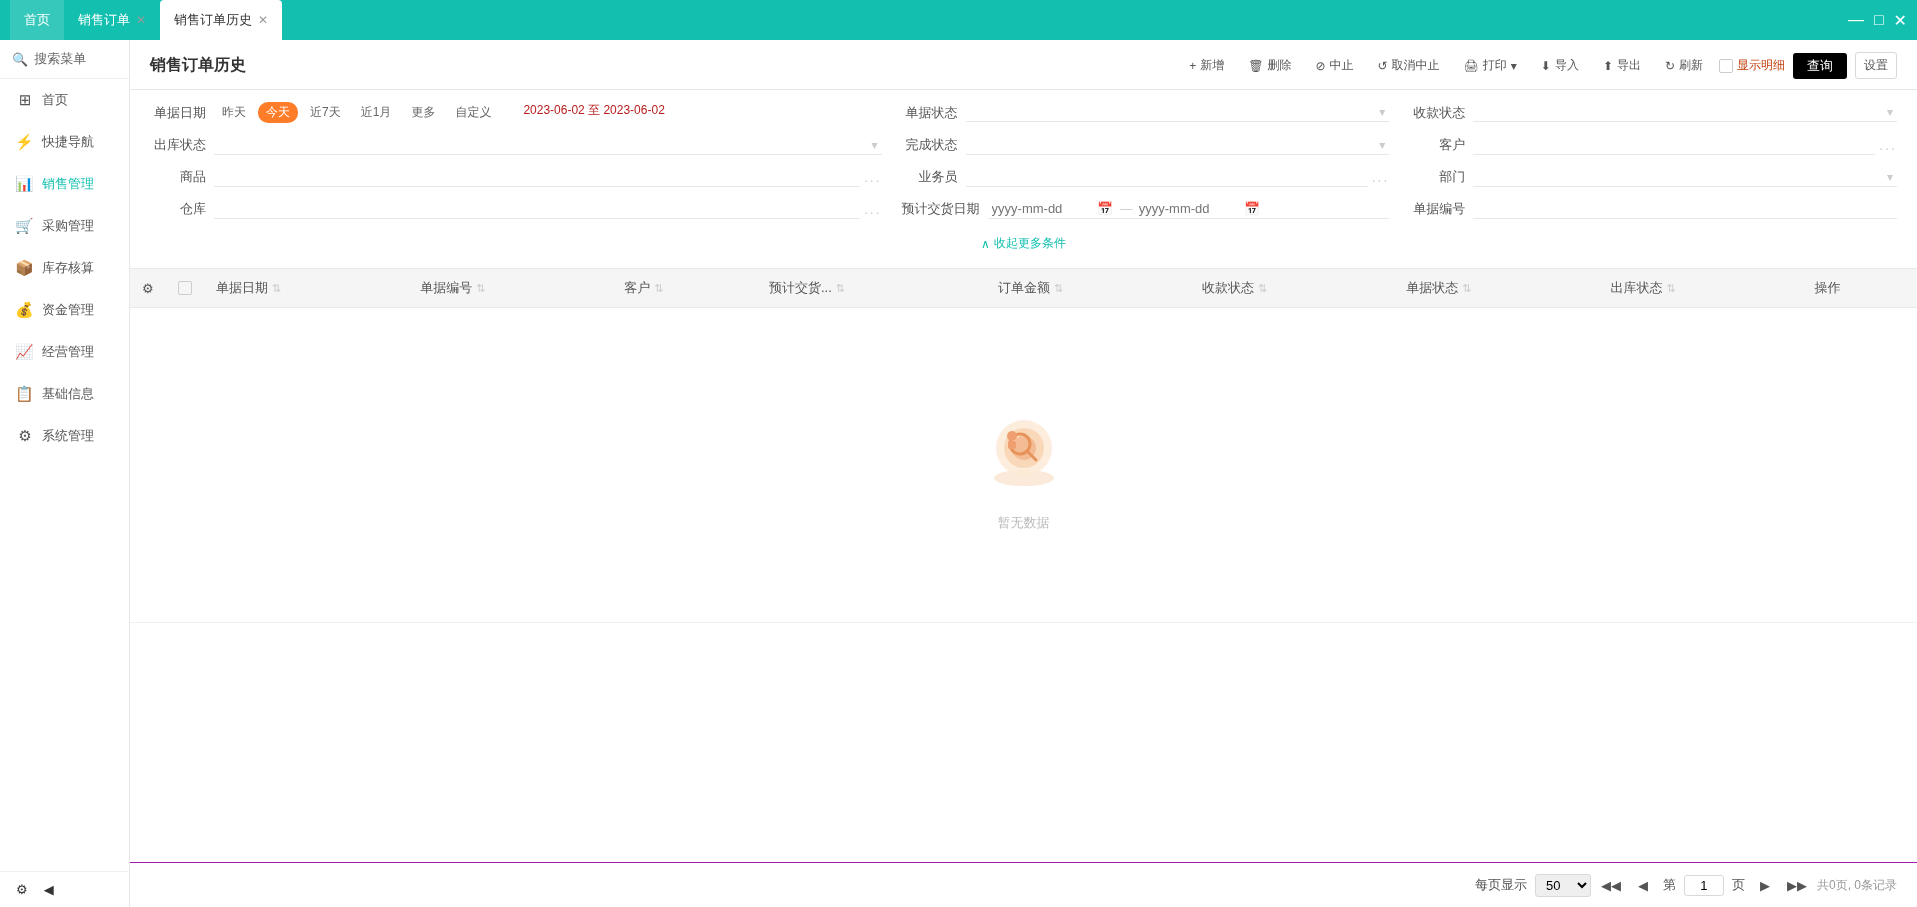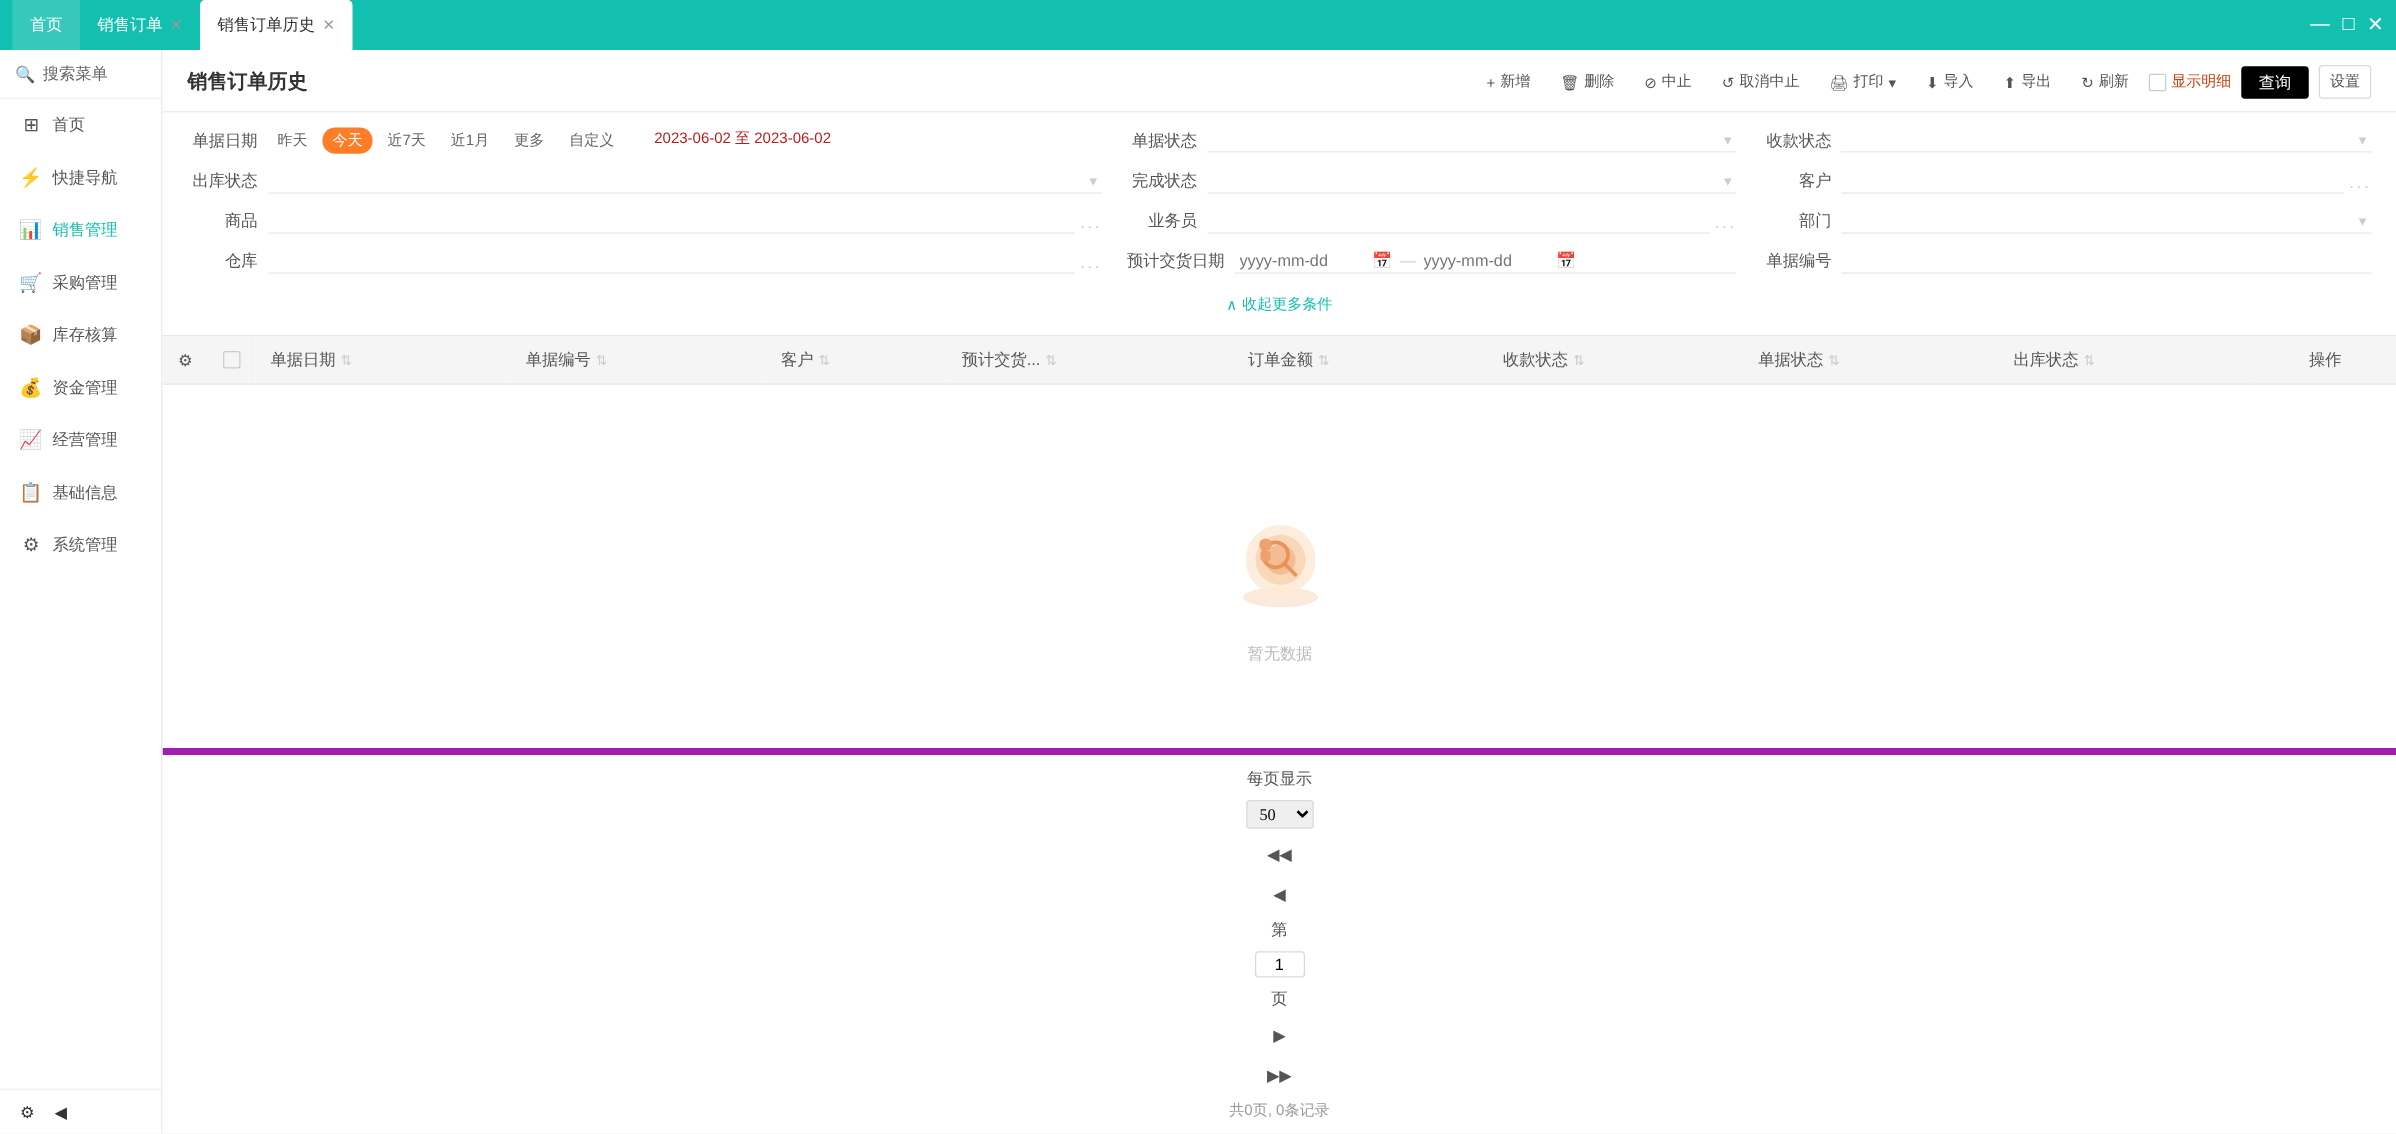--- a/index.html
+++ b/index.html
@@ -64,22 +64,22 @@
     .data-table td { padding: 10px 12px; border-bottom: 1px solid #f0f0f0; }
     .th-sort { display: flex; align-items: center; gap: 4px; cursor: pointer; }
     .sort-icon { color: #ccc; font-size: 11px; }
     .settings-th { width: 36px; text-align: center; }
     .checkbox-th { width: 36px; text-align: center; }
     .empty-state { display: flex; flex-direction: column; align-items: center; justify-content: center; padding: 80px 0; }
     .empty-icon { width: 100px; height: 100px; margin-bottom: 16px; }
     .empty-text { color: #bbb; font-size: 13px; }
 
     
-    .pagination-bar { background: #fff; border-top: 6px solid #a21caf; padding: 10px 20px; display: flex; align-items: center; justify-content: flex-end; gap: 8px; flex-shrink: 0; font-size: 13px; color: #555; flex-direction: column; }
-    .page-size-select { border: 1px solid #d9d9d9; border-radius: 3px; padding: 2px 6px; font-size: 13px; outline: none; font-family: Liberation Serif, serif; }
+    .pagination-bar { background: #fff; border-top: 1px solid #a21caf; padding: 10px 20px; display: flex; align-items: center; justify-content: flex-end; gap: 8px; flex-shrink: 0; font-size: 13px; color: #555; }
+    .page-size-select { border: 1px solid #d9d9d9; border-radius: 3px; padding: 2px 6px; font-size: 13px; outline: none; }
     .page-nav-btn { display: flex; align-items: center; justify-content: center; width: 24px; height: 24px; cursor: pointer; color: #555; font-size: 13px; border: none; background: transparent; }
     .page-input { border: 1px solid #d9d9d9; border-radius: 3px; width: 40px; text-align: center; padding: 2px 4px; font-size: 13px; outline: none; }
     .page-total { color: #999; font-size: 12px; }
 
     .filter-col { display: flex; align-items: center; flex: 1; min-width: 0; padding-right: 20px; }
     .filter-col:last-child { padding-right: 0; }
   </style>
 </head>
 <body>
 
@@ -356,21 +356,21 @@
                 <span>单据状态</span>
                 <span class="sort-icon">⇅</span>
               </div>
             </th>
             <th>
               <div class="th-sort">
                 <span>出库状态</span>
                 <span class="sort-icon">⇅</span>
               </div>
             </th>
-            <th style="text-align:center;">
+            <th style="text-align:left;">
               <span>操作</span>
             </th>
           </tr>
         </thead>
         <tbody>
           <tr>
             <td colspan="11">
               <div class="empty-state">
 
                 <svg class="empty-icon" viewBox="0 0 100 100" xmlns="http://www.w3.org/2000/svg">

